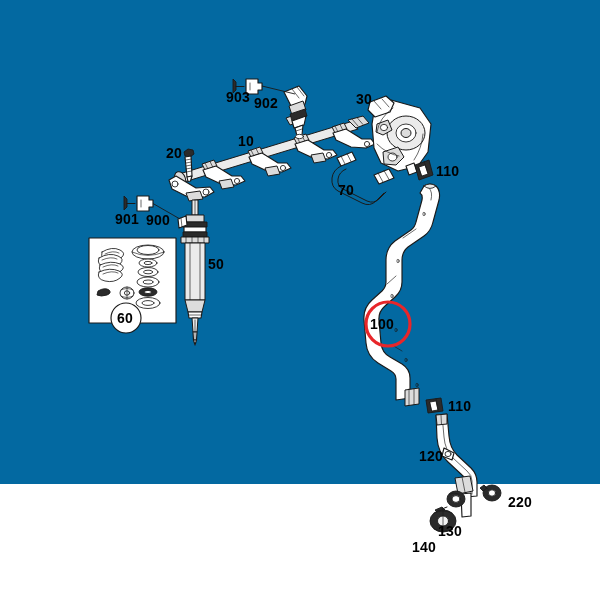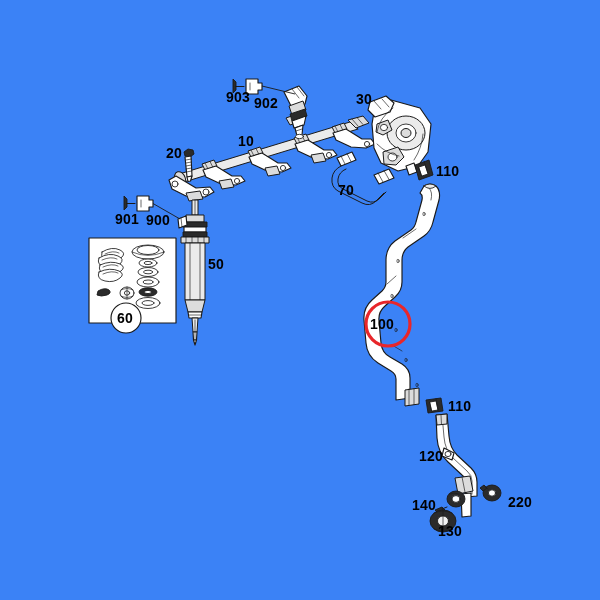--- a/index.html
+++ b/index.html
@@ -1,19 +1,19 @@
 <!DOCTYPE html>
 <html><head>
 <meta charset="utf-8">
 <title>Parts Diagram</title>
 <style>
   html,body{margin:0;padding:0;background:#ffffff;}
   body{width:600px;height:600px;overflow:hidden;
        font-family:"Liberation Sans","DejaVu Sans",sans-serif;}
-  #stage{position:relative;width:600px;height:600px;background:#3b82f6;}
+  #stage{position:relative;width:600px;height:484px;background:#0369a1;}
   #stage svg{position:absolute;left:0;top:0;}
   .lbl{position:absolute;font-size:14px;font-weight:700;color:#000;
        white-space:nowrap;line-height:1;letter-spacing:.2px;}
 </style>
 </head>
 <body>
 
 <div id="stage">
 
   <svg width="600" height="600" viewBox="0 0 600 600">
@@ -321,15 +321,15 @@
   <div class="lbl" style="left:115px;top:212px;">901</div>
   <div class="lbl" style="left:146px;top:213px;">900</div>
   <div class="lbl" style="left:208px;top:257px;">50</div>
   <div class="lbl" style="left:117px;top:311px;">60</div>
   <div class="lbl" style="left:436px;top:164px;">110</div>
   <div class="lbl" style="left:370px;top:317px;">100</div>
   <div class="lbl" style="left:448px;top:399px;">110</div>
   <div class="lbl" style="left:419px;top:449px;">120</div>
   <div class="lbl" style="left:438px;top:524px;">130</div>
   <div class="lbl" style="left:508px;top:495px;">220</div>
-  <div class="lbl" style="left:412px;top:498px;">140</div>
+  <div class="lbl" style="left:412px;top:540px;">140</div>
 
 </div>
 
 </body></html>

